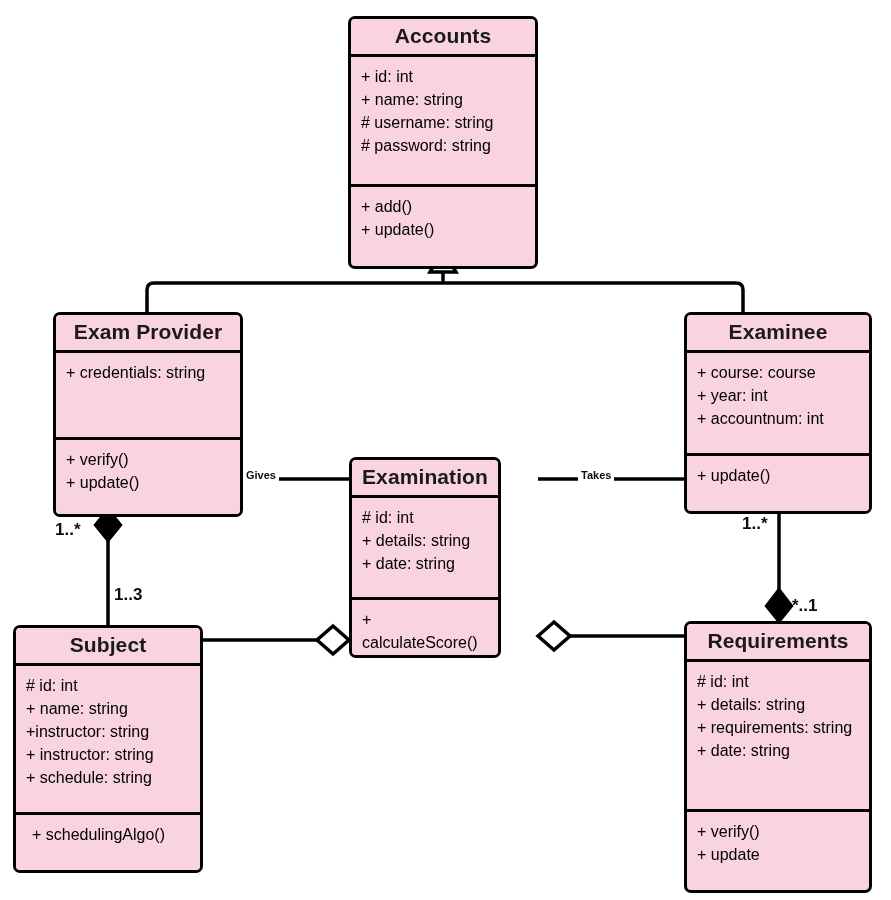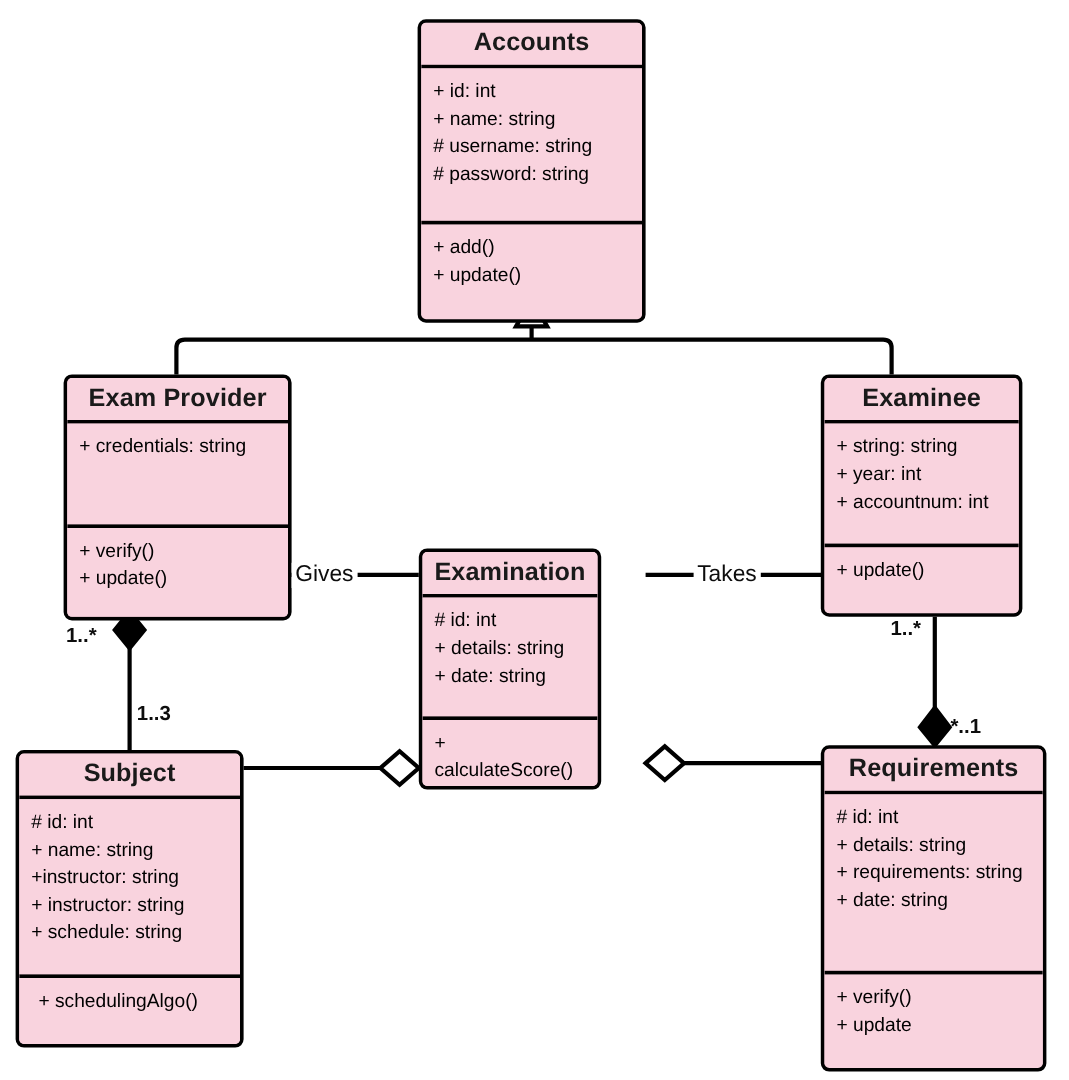--- a/index.html
+++ b/index.html
@@ -66,22 +66,22 @@
     border-top: 3px solid #000000;
   }
   .uml-member {
     white-space: pre-wrap;
     word-break: normal;
   }
   
   .edge-label {
     position: absolute;
     z-index: 3;
-    font-size: 19px;
-    font-weight: normal;
+    font-size: 11px;
+    font-weight: bold;
     color: #0d0d0d;
     background: #ffffff;
     padding: 0 3px;
     white-space: nowrap;
     line-height: 1.1;
   }
   .mult-label {
     position: absolute;
     z-index: 3;
     font-size: 17px;
@@ -167,24 +167,24 @@
     <div class="uml-header">Exam Provider</div>
     <div class="uml-compartment" style="height:84px;">
       <div class="uml-member">+ credentials: string</div>
     </div>
     <div class="uml-compartment divided" style="height:77px;">
       <div class="uml-member">+ verify()</div>
       <div class="uml-member">+ update()</div>
     </div>
   </div>
 
-  <div class="uml-class" style="left:684px; top:312px; width:168px; height:202px;">
+  <div class="uml-class" style="left:684px; top:312px; width:188px; height:202px;">
     <div class="uml-header">Examinee</div>
     <div class="uml-compartment" style="height:100px;">
-      <div class="uml-member">+ string: string</div>
+      <div class="uml-member">+ course: course</div>
       <div class="uml-member">+ year: int</div>
       <div class="uml-member">+ accountnum: int</div>
     </div>
     <div class="uml-compartment divided" style="height:58px;">
       <div class="uml-member">+ update()</div>
     </div>
   </div>
 
   <div class="uml-class" style="left:349px; top:457px; width:152px; height:201px;">
     <div class="uml-header">Examination</div>

